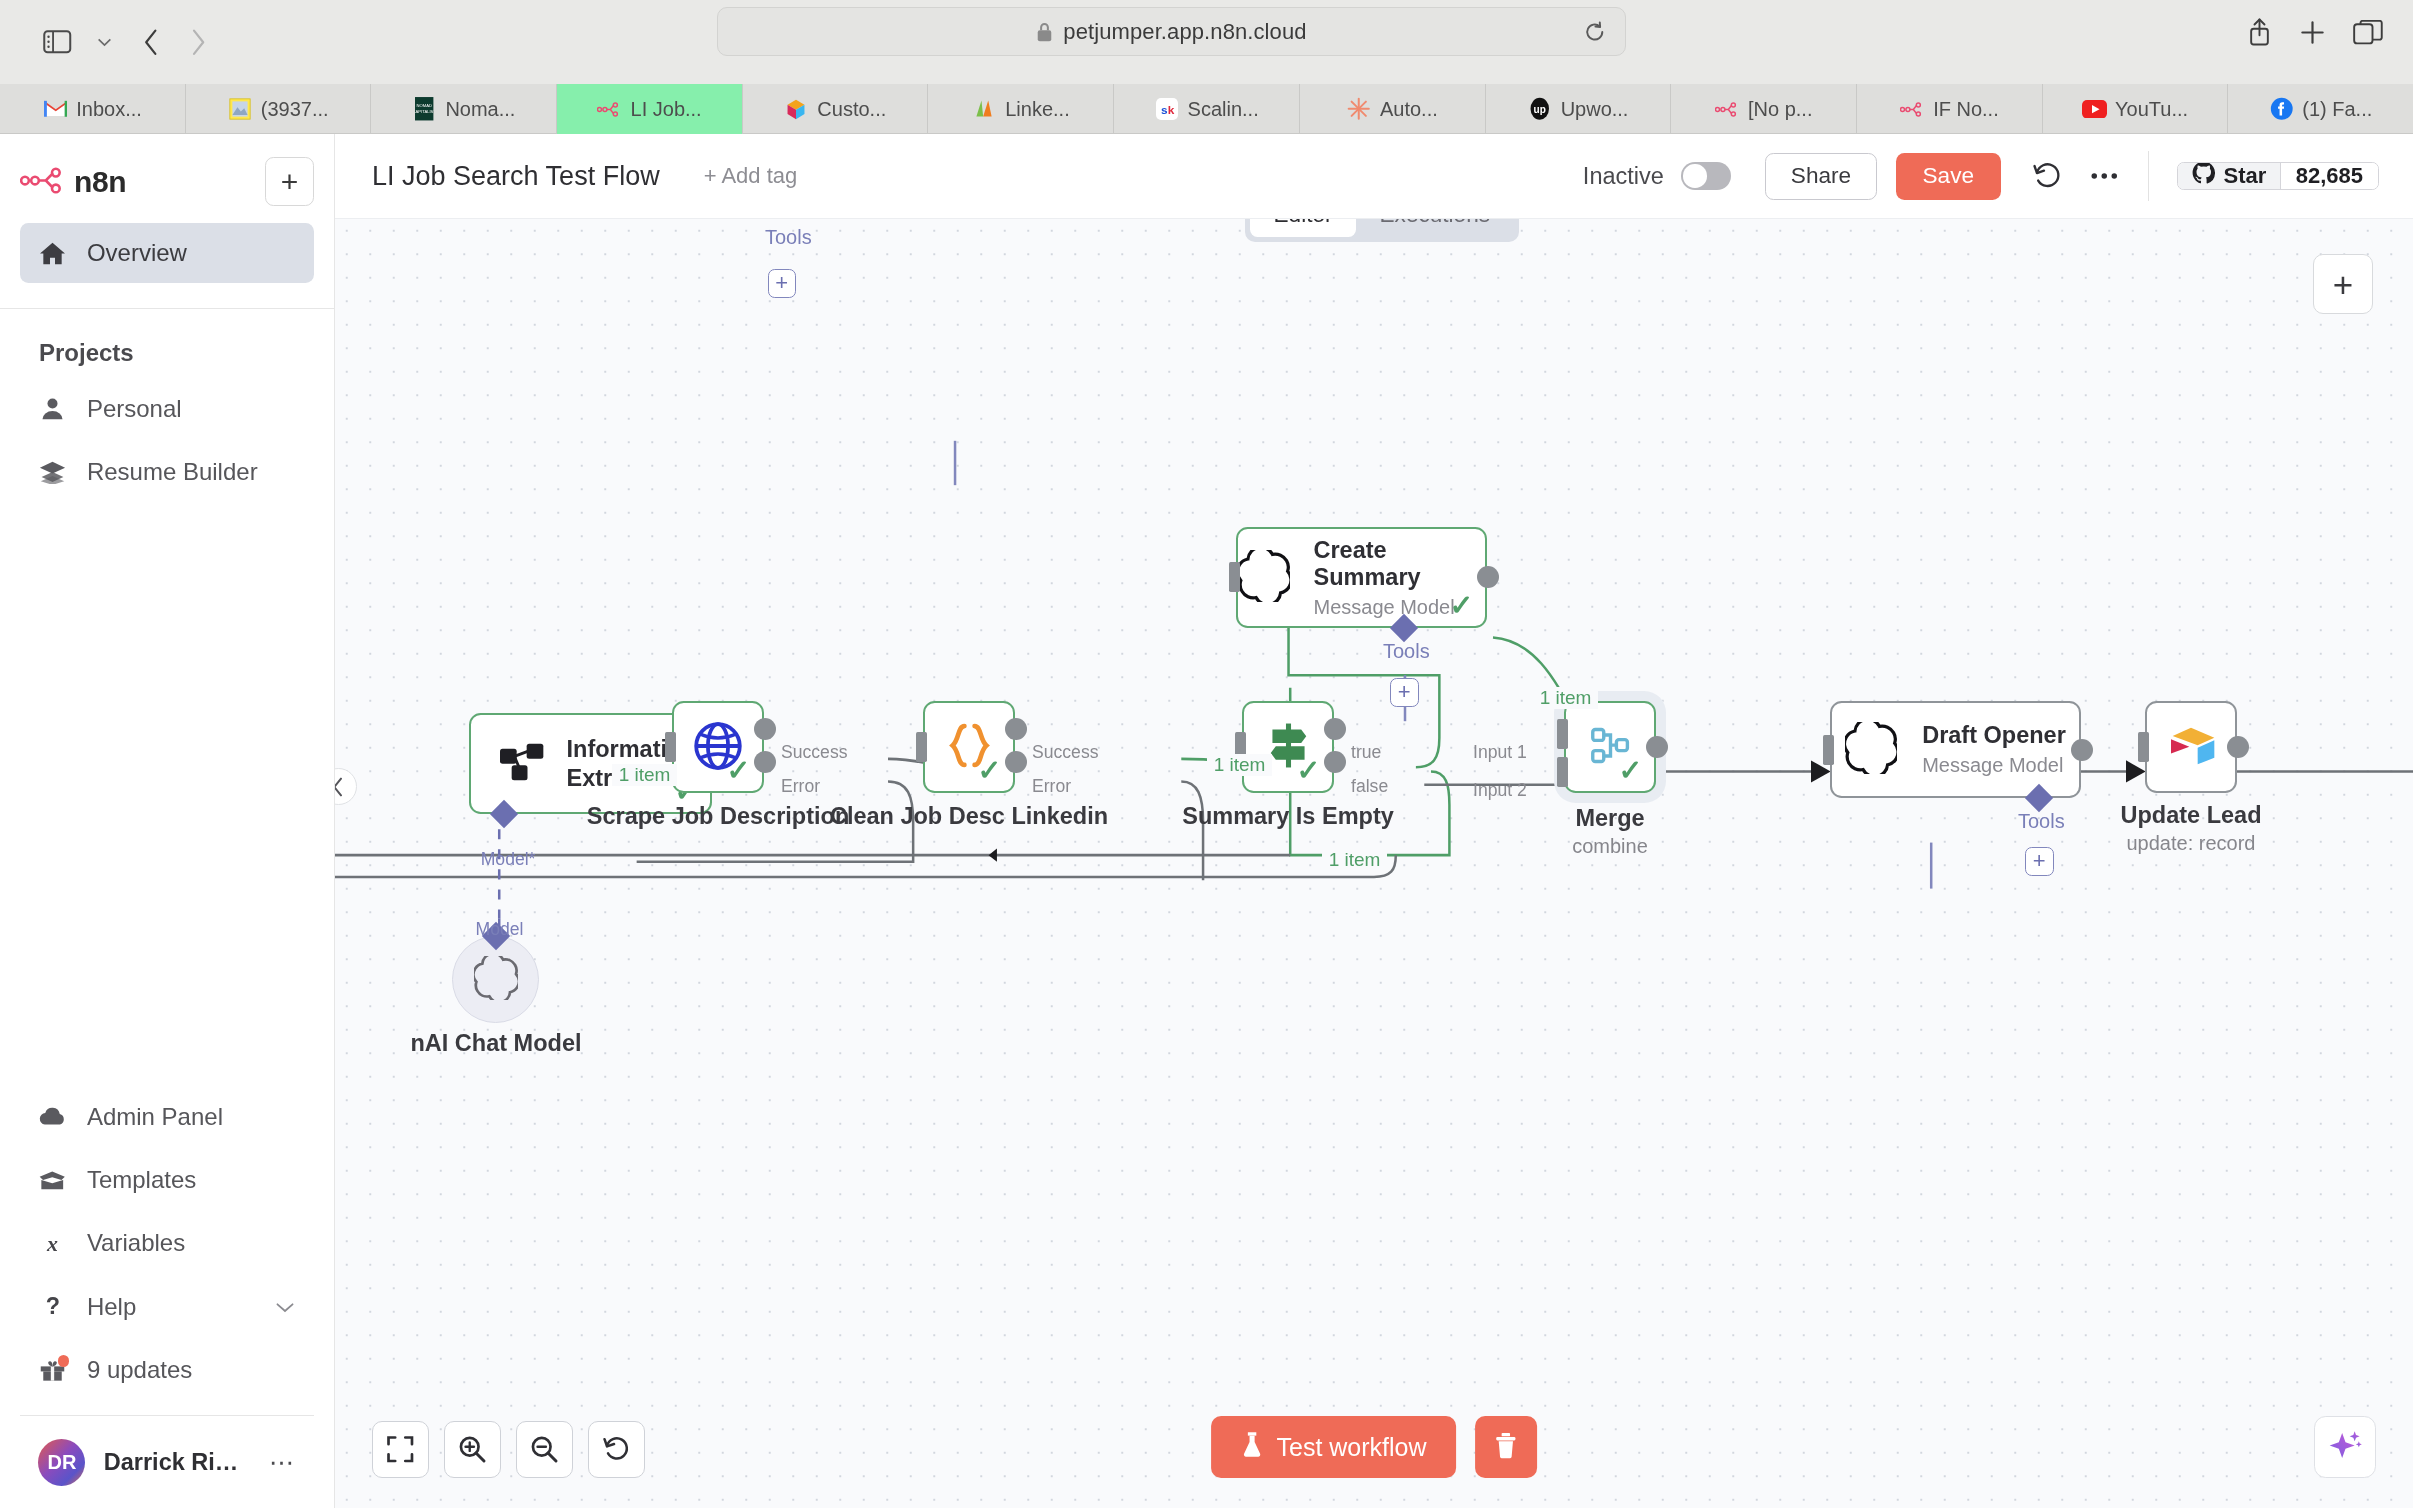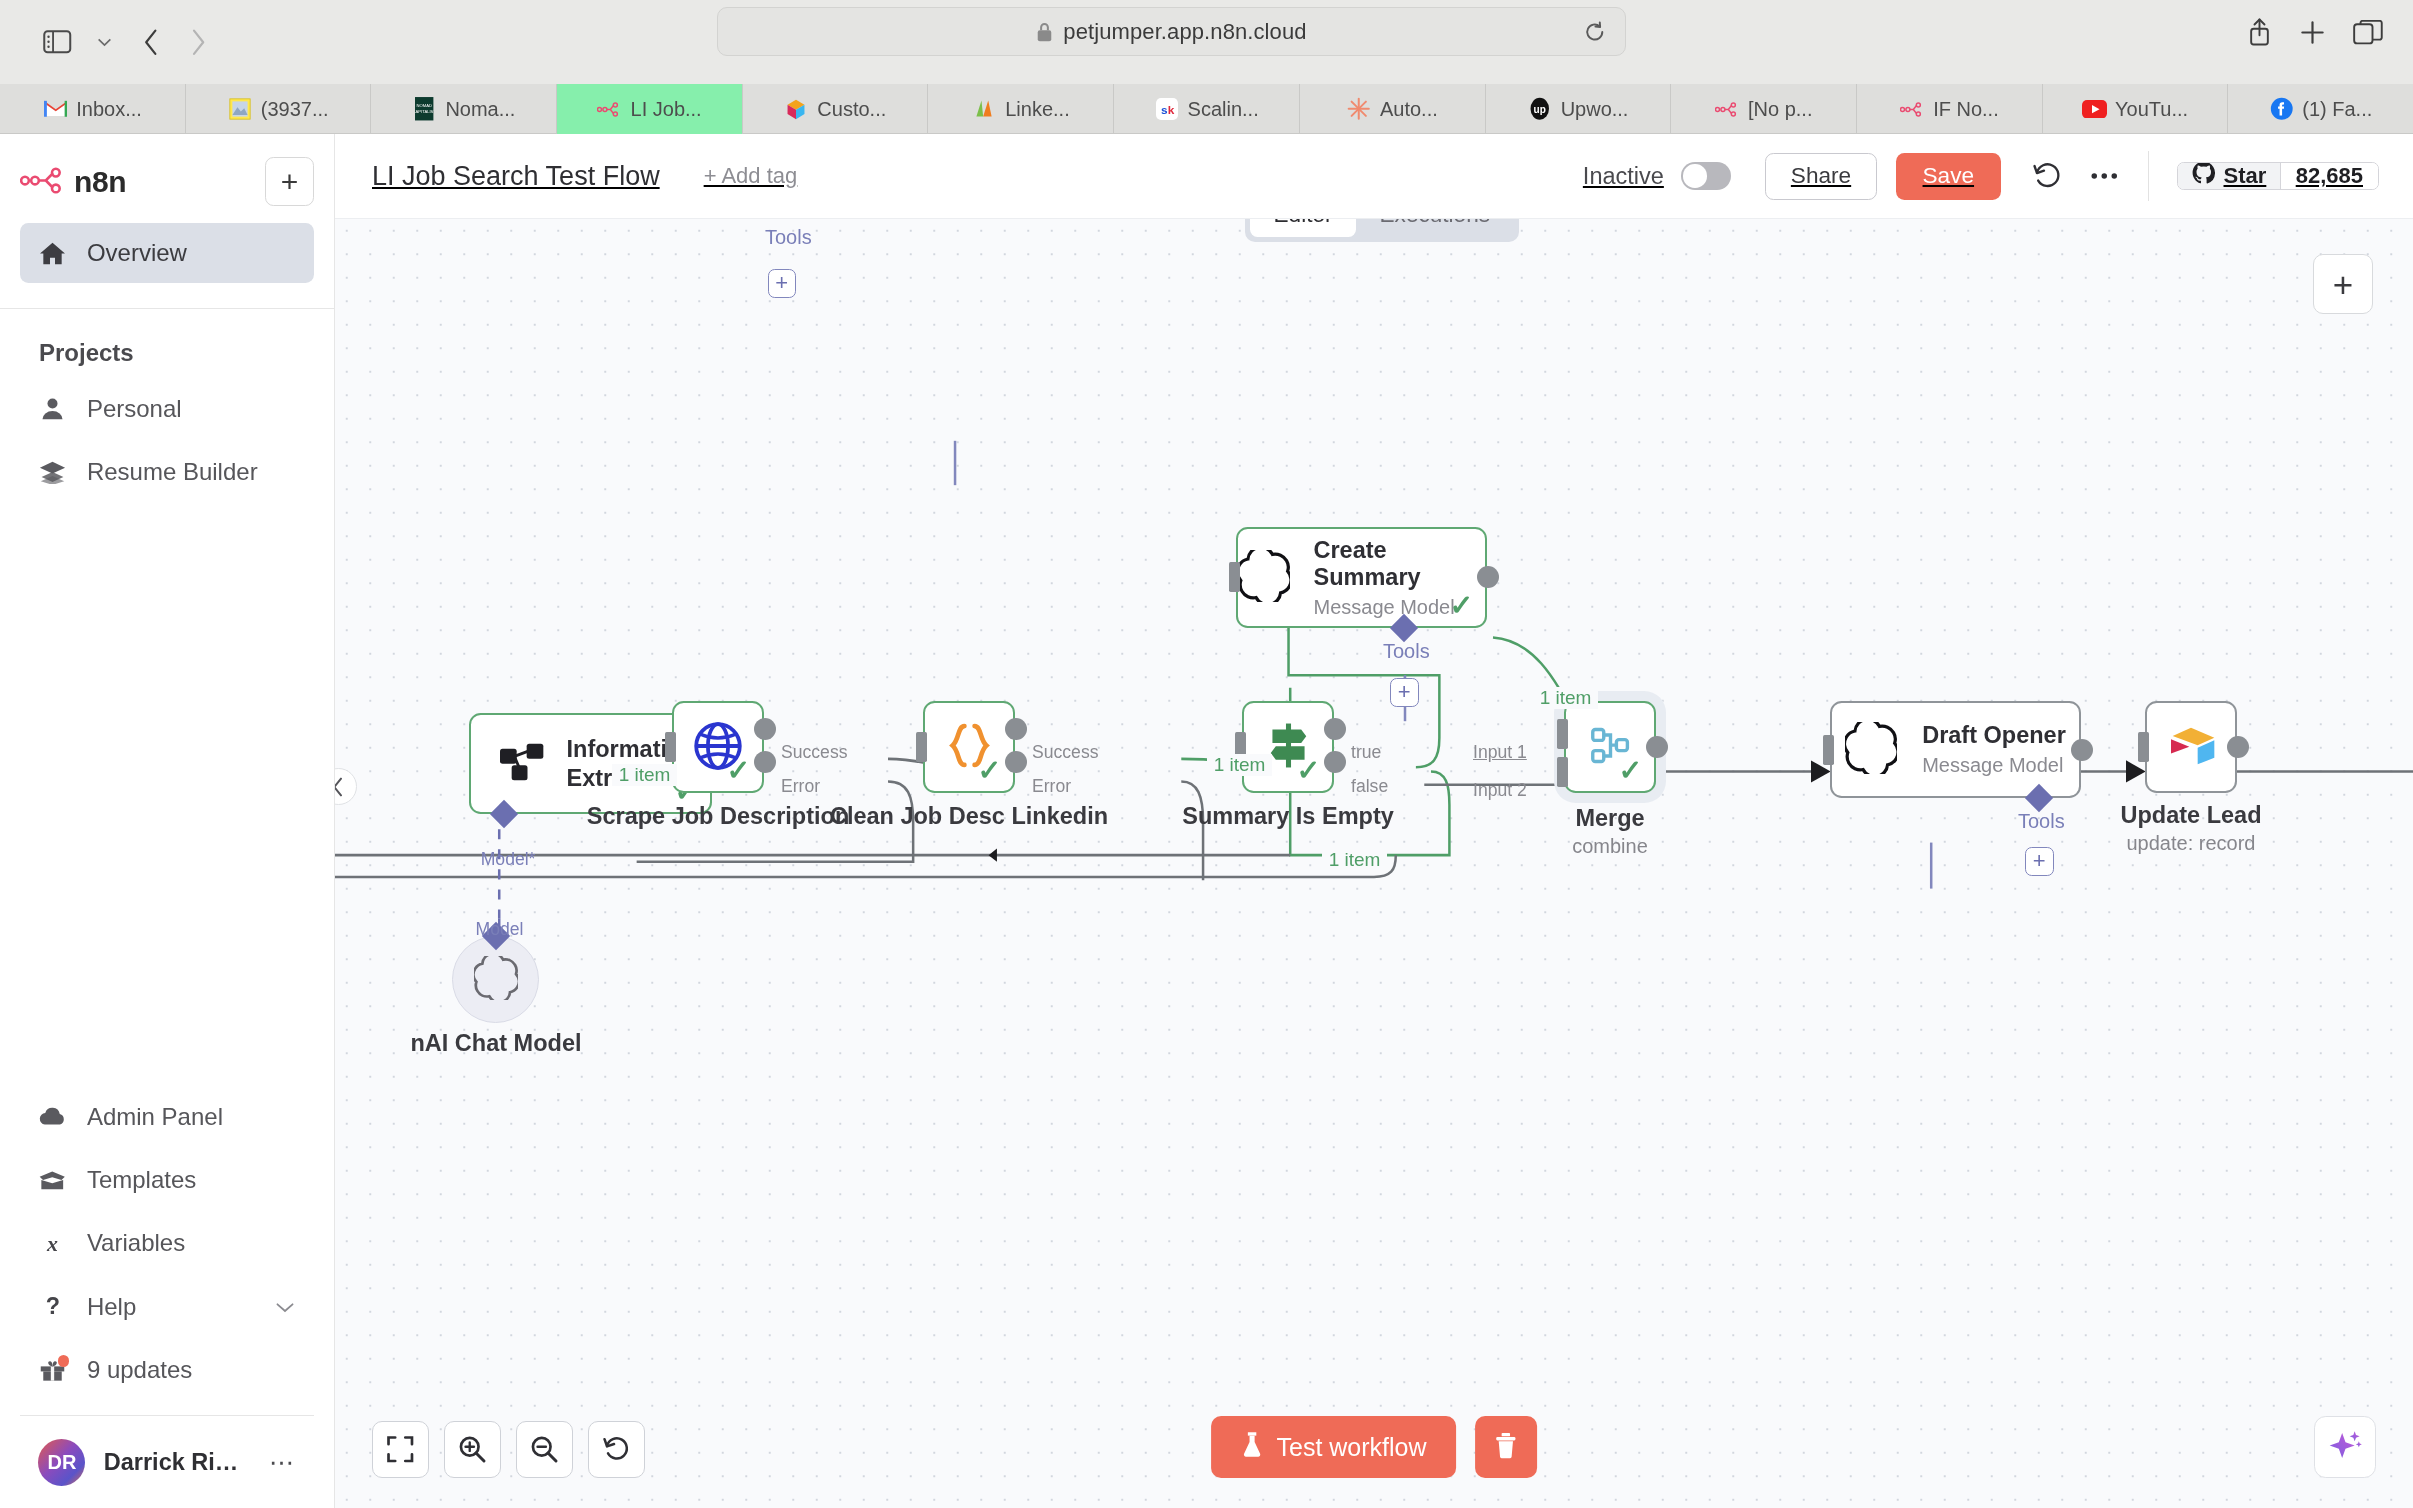--- a/index.html
+++ b/index.html
@@ -140,21 +140,21 @@
   }
 
   
   .main { flex: 1 1 auto; display: flex; flex-direction: column; position: relative; min-width: 0; }
 
   .topbar {
     height: 84px; flex: 0 0 84px;
     display: flex; align-items: center;
     padding: 0 0 0 37px;
     background: #fff;
-    position: relative; z-index: 30; text-decoration: underline;
+    position: relative; z-index: 30;
   }
   .wf-title { font-size: 27px; color: #2f2f33; font-weight: 500; }
   .add-tag { font-size: 22px; color: #8d8d93; margin-left: 44px; }
   .topbar-right {
     margin-left: auto; display: flex; align-items: center; gap: 0px; padding-right: 0px;
   }
   .inactive-label { font-size: 23.5px; color: #4a4a4e; margin-right: 17px; }
   .toggle {
     width: 50px; height: 28.5px; border-radius: 14.2px; background: #b8b8bd;
     position: relative; margin-right: 34px;
@@ -874,21 +874,21 @@
             <svg width="49" height="49" viewBox="0 0 58 58">
                 <rect x="8" y="10" width="13" height="13" rx="3" fill="none" stroke="#69b6d4" stroke-width="4"></rect>
                 <rect x="8" y="35" width="13" height="13" rx="3" fill="none" stroke="#69b6d4" stroke-width="4"></rect>
                 <rect x="36" y="22" width="13" height="13" rx="3" fill="none" stroke="#69b6d4" stroke-width="4"></rect>
                 <path d="M21 16.5 H29 V28.5 H36 M21 41.5 H29 V28.5" fill="none" stroke="#69b6d4" stroke-width="4"></path>
               </svg>
           </span>
           <span class="node-check">✓</span>
         </div>
         <span class="port-in" style="left:-7.5px; top:18.4px;"></span>
-        <span class="port-label" style="left:-91px; top:18.4px;text-decoration:underline;">Input 1</span>
+        <span class="port-label" style="left:-91px; top:18.4px;">Input 1</span>
         <span class="port-in" style="left:-7.5px; top:56px;"></span>
         <span class="port-label" style="left:-91px; top:56px;">Input 2</span>
         <span class="port-out" style="left:82px; top:35px;"></span>
         <span class="node-caption" style="top:104px; left:46px;">
           <span class="cap-title" style="display:block;">Merge</span>
           <span class="cap-sub" style="display:block;">combine</span>
         </span>
       </div>
 
       <div class="node" style="left:1495px; top:482px;">

